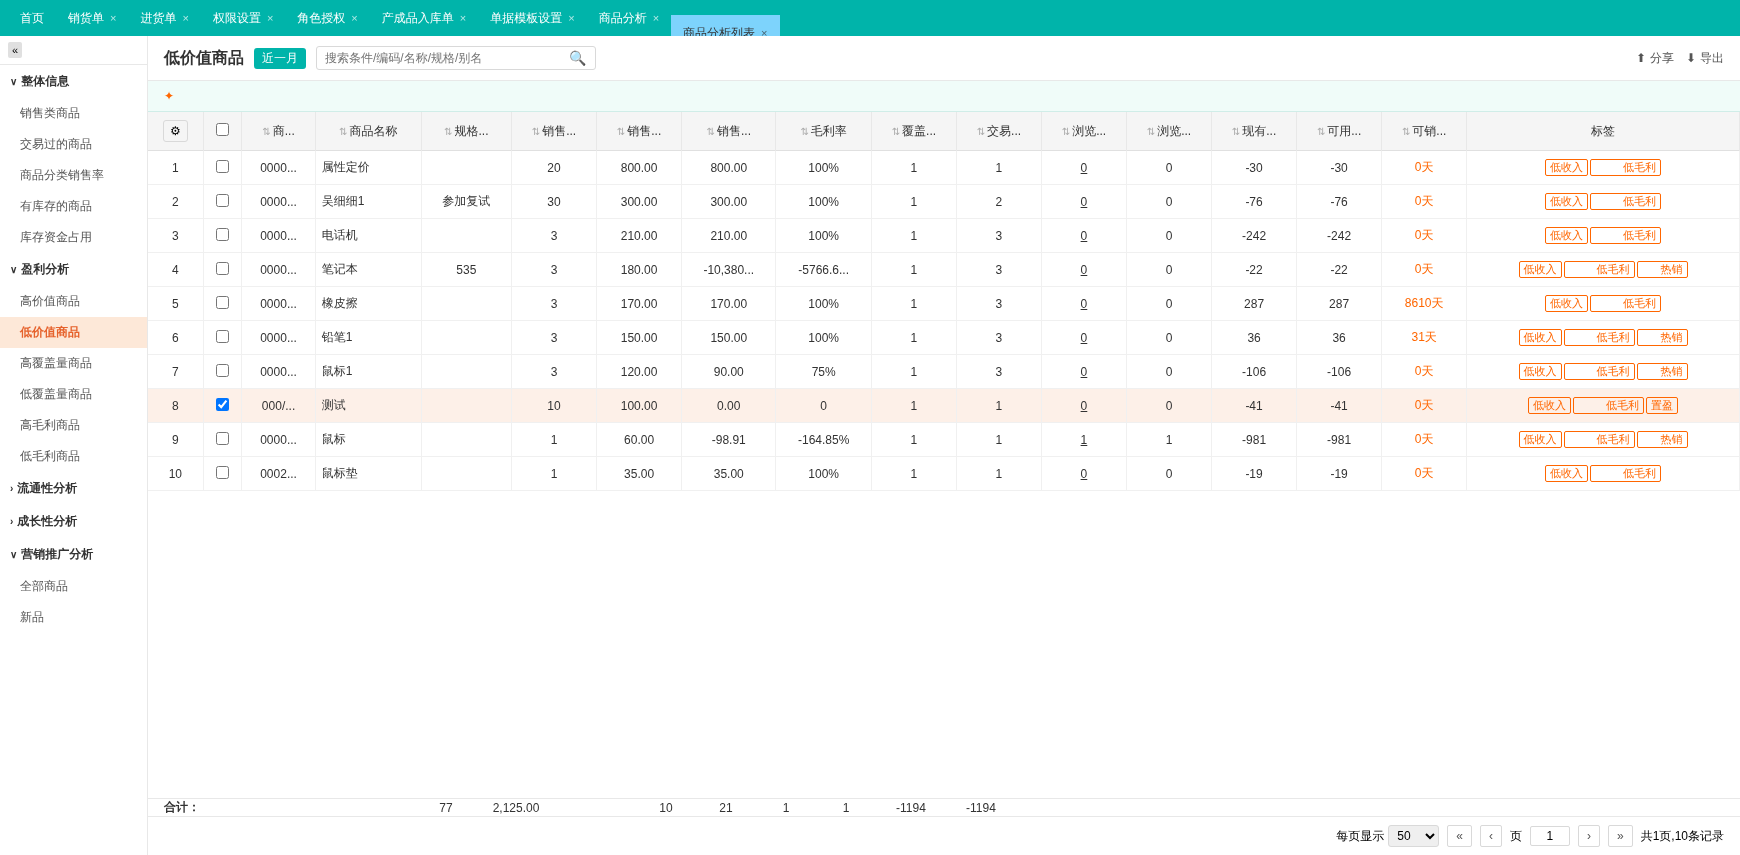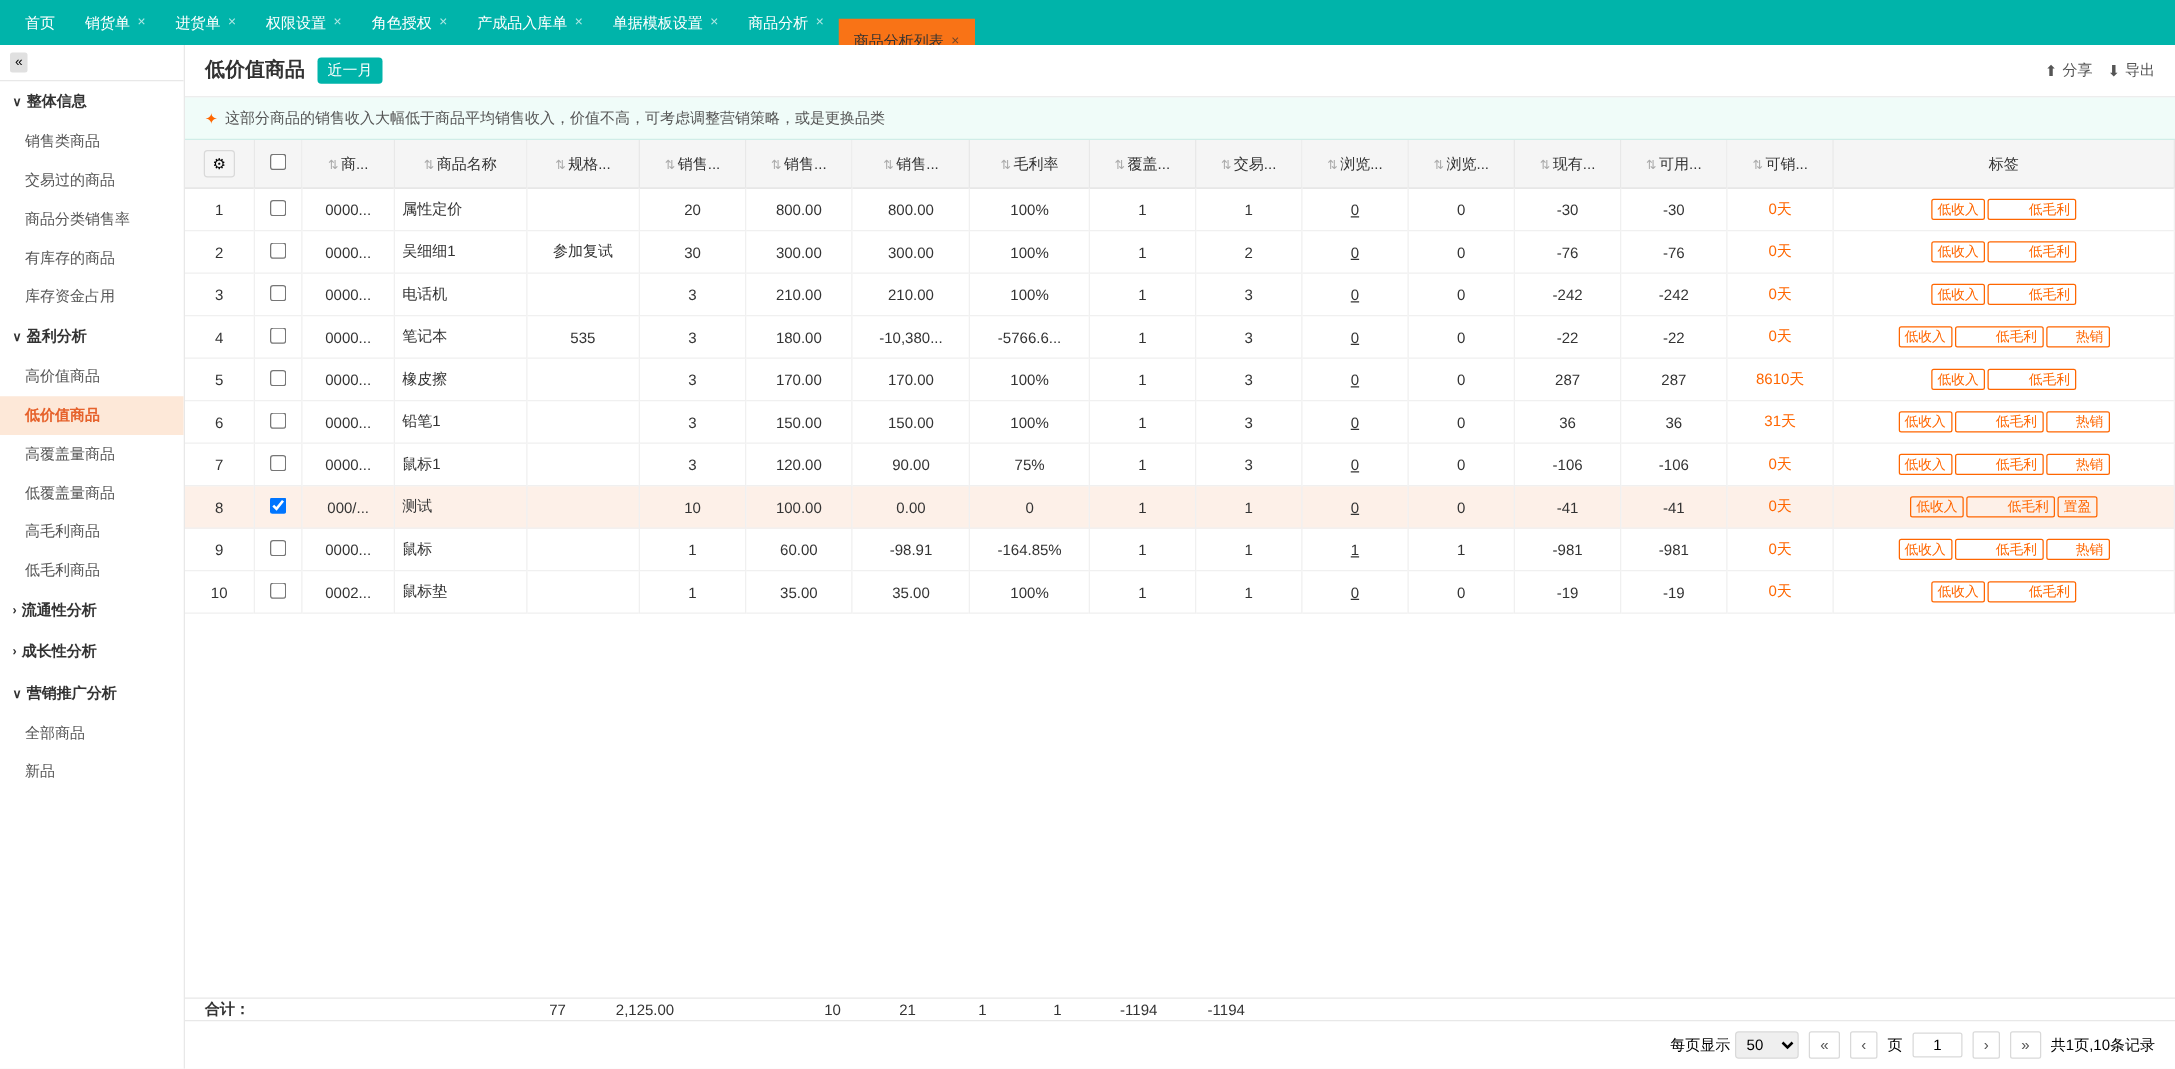--- a/index.html
+++ b/index.html
@@ -17,21 +17,21 @@
     .nav-item {
       color: #fff;
       padding: 0 12px;
       height: 36px;
       display: flex;
       align-items: center;
       cursor: pointer;
       white-space: nowrap;
       font-size: 13px;
     }
-    .nav-item.active { background: #f97316; color: #333; margin-top: 30px; }
+    .nav-item.active { background: #7dd3fc; color: #333; margin-top: 30px; }
     .nav-item .close-x { margin-left: 6px; font-size: 11px; opacity: 0.7; }
 
     
     .main-layout {
       display: flex;
       height: calc(855px - 36px);
     }
 
     
     .sidebar {
@@ -353,35 +353,38 @@
     </div>
     <div class="sidebar-item">全部商品</div>
     <div class="sidebar-item">新品</div>
   </div>
 
   <div class="content-area">
 
     <div class="content-header">
       <span class="page-title">低价值商品</span>
       <span class="tag-filter">近一月</span>
+      <div class="search-box">
+        <input type="text" placeholder="搜索条件/编码/名称/规格/别名" style="">
+        <span class="search-icon">🔍</span>
+      </div>
       <div class="header-actions">
         <div class="action-btn">
           <span>⬆</span>
           <span>分享</span>
         </div>
         <div class="action-btn">
           <span>⬇</span>
           <span>导出</span>
         </div>
       </div>
     </div>
 
     <div class="info-banner">
       <span class="info-icon">✦</span>
-      <span>这部分商品的销售收入大幅低于商品平均销售收入，价值不高，可考虑调整营销策略，或是更换品类</span>
     </div>
 
     <div class="table-container">
       <table>
         <thead>
           <tr>
             <th>
               <button class="settings-icon-btn">⚙</button>
             </th>
             <th>

